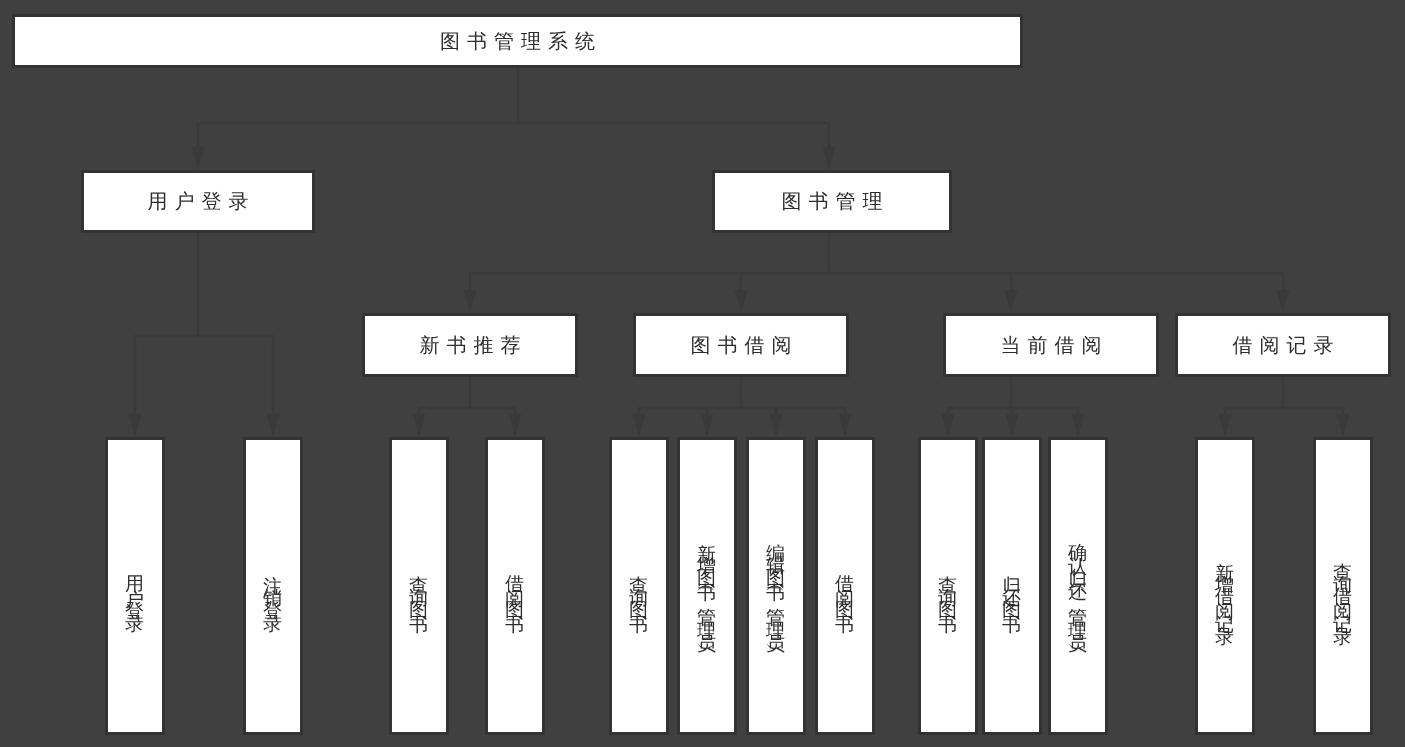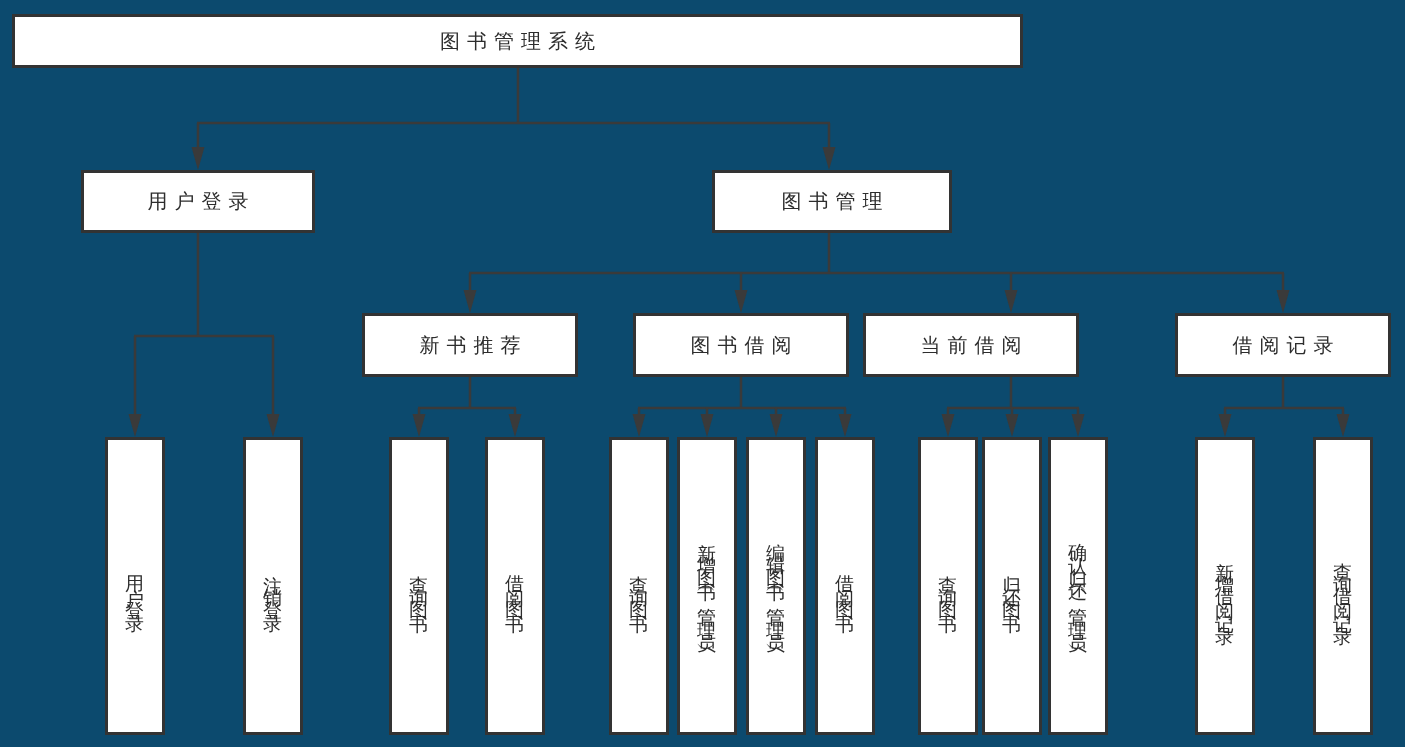--- a/index.html
+++ b/index.html
@@ -1,19 +1,19 @@
 <!DOCTYPE html>
 <html><head>
 <meta charset="utf-8">
 <style>
   html,body{margin:0;padding:0;background:#ffffff;}
   #canvas{
     position:relative;
     width:1405px;height:747px;
-    background:#0c4a6e;
+    background:#404040;
     font-family:Liberation Sans, sans-serif;
     overflow:hidden;
   }
   #connectors{
     position:absolute;left:0;top:0;width:1405px;height:747px;
     z-index:0;pointer-events:none;
   }
   .box{
     position:absolute;
     box-sizing:border-box;
@@ -27,21 +27,21 @@
     font-size:20px;
     letter-spacing:7px;
     text-indent:7px;
     white-space:nowrap;
     color:#2d2d2d;
   }
   .root{left:12px;top:14px;width:1011px;height:54px;}
   .lvl2a{left:81px;top:170px;width:234px;height:63px;}
   .lvl2b{left:712px;top:170px;width:240px;height:63px;}
   .lvl3{top:313px;width:216px;height:64px;}
-  .l3-0{left:362px;} .l3-1{left:633px;} .l3-2{left:863px;} .l3-3{left:1175px;}
+  .l3-0{left:362px;} .l3-1{left:633px;} .l3-2{left:943px;} .l3-3{left:1175px;}
   .leaf{top:437px;width:60px;height:298px;}
   .vlabel{
     writing-mode:vertical-rl;
     text-orientation:mixed;
     font-size:19px;
     letter-spacing:13px;
     line-height:1;
     white-space:nowrap;
     color:#2d2d2d;
   }

